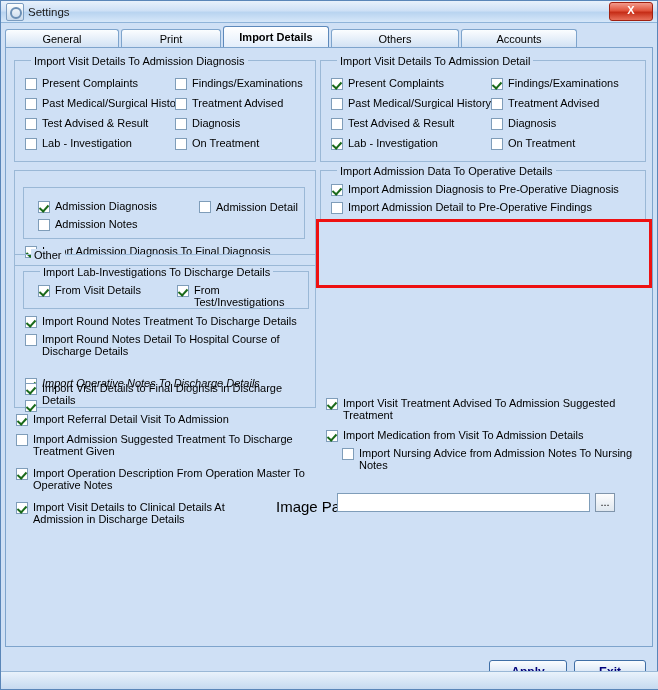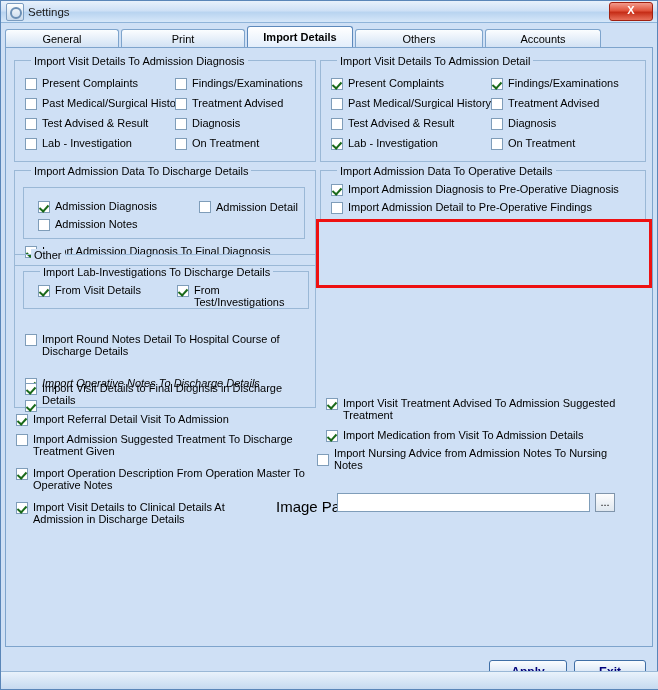--- a/index.html
+++ b/index.html
@@ -91,21 +91,21 @@
     box-sizing: border-box;
   }
   .tab.active {
     height: 21px;
     line-height: 20px;
     font-weight: bold;
     background: linear-gradient(to bottom, #ffffff, #e3eefb);
     border-color: #5d89bb;
   }
   .tab-0 { width: 114px; }
-  .tab-1 { width: 124px; }
+  .tab-1 { width: 100px; }
   .tab-2 { width: 106px; }
   .tab-3 { width: 128px; }
   .tab-4 { width: 116px; }
 
   
   .page {
     position: absolute;
     left: 4px; top: 46px;
     width: 648px;
     height: 600px;
@@ -310,21 +310,20 @@
         <span class="box"></span>
         <span class="lbl">Lab - Investigation</span>
       </div>
       <div class="cb" style="left:170px; top:76px;">
         <span class="box"></span>
         <span class="lbl">On Treatment</span>
       </div>
     </div>
 
     <div class="group" style="left:8px; top:122px; width:302px; height:96px;">
-      <div class="legend">Import Admission Data To Discharge Details</div>
 
       <div class="group" style="left:8px; top:16px; width:282px; height:52px;">
         <div class="cb checked" style="left:14px; top:12px;">
           <span class="box"></span>
           <span class="lbl">Admission Diagnosis</span>
         </div>
         <div class="cb" style="left:175px; top:12px;align-items:center;">
           <span class="box"></span>
           <span class="lbl">Admission Detail</span>
         </div>
@@ -362,20 +361,24 @@
         <div class="cb checked" style="left:14px; top:12px;">
           <span class="box"></span>
           <span class="lbl">From Visit Details</span>
         </div>
         <div class="cb checked" style="left:153px; top:12px;">
           <span class="box"></span>
           <span class="lbl">From Test/Investigations</span>
         </div>
       </div>
 
+      <div class="cb checked" style="left:10px; top:60px;">
+        <span class="box"></span>
+        <span class="lbl">Import Round Notes Treatment To Discharge Details</span>
+      </div>
       <div class="cb" style="left:10px; top:78px;">
         <span class="box"></span>
         <span class="lbl">Import Round Notes Detail To Hospital Course of
 Discharge Details</span>
       </div>
       <div class="cb checked" style="left:10px; top:122px;font-style:italic;">
         <span class="box"></span>
         <span class="lbl">Import Operative Notes To Discharge Details</span>
       </div>
       <div class="cb checked" style="left:10px; top:127px;">
@@ -409,21 +412,21 @@
 
     <div class="cb checked" style="left:320px; top:349px; width:292px;">
       <span class="box"></span>
       <span class="lbl">Import Visit Treatment Advised To Admission Suggested
 Treatment</span>
     </div>
     <div class="cb checked" style="left:320px; top:381px; width:292px;">
       <span class="box"></span>
       <span class="lbl">Import Medication from Visit To Admission  Details</span>
     </div>
-    <div class="cb" style="left:311px; top:399px; width:292px;align-items:center;">
+    <div class="cb" style="left:336px; top:399px; width:292px;">
       <span class="box"></span>
       <span class="lbl">Import Nursing Advice from Admission Notes To Nursing
 Notes</span>
     </div>
 
     <div class="img-path-label" style="left:270px; top:450px;">Image Path</div>
     <input class="img-input" style="left: 331px; top: 445px; width: 253px; height: 19px;" placeholder="">
     <div class="img-browse" style="left:589px; top:445px; width:20px; height:19px; line-height:17px;">...</div>
 
   </div>

